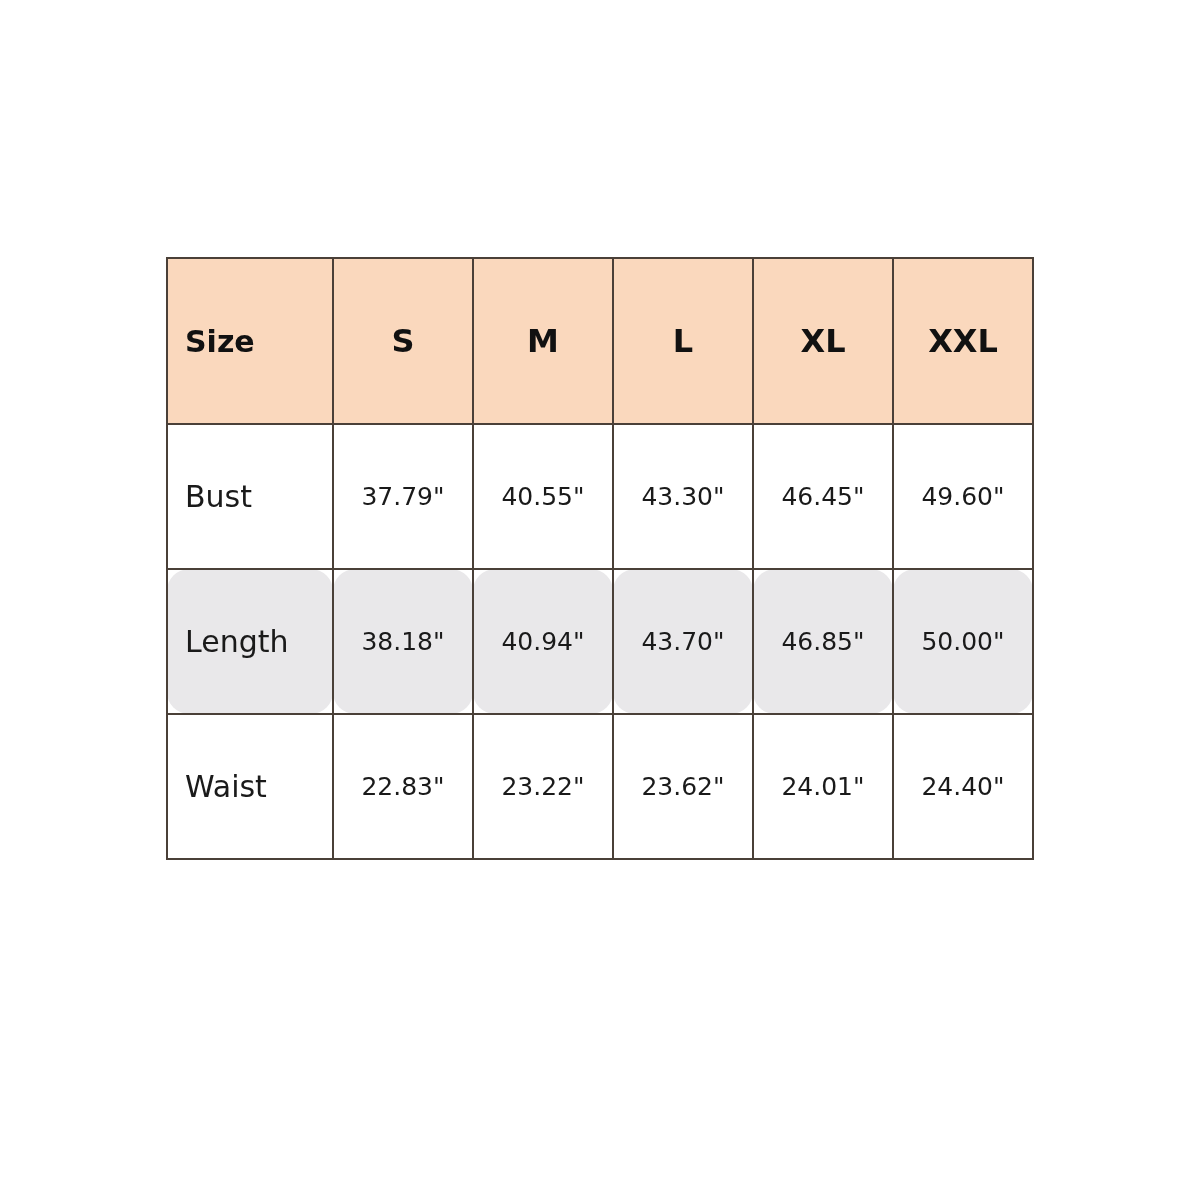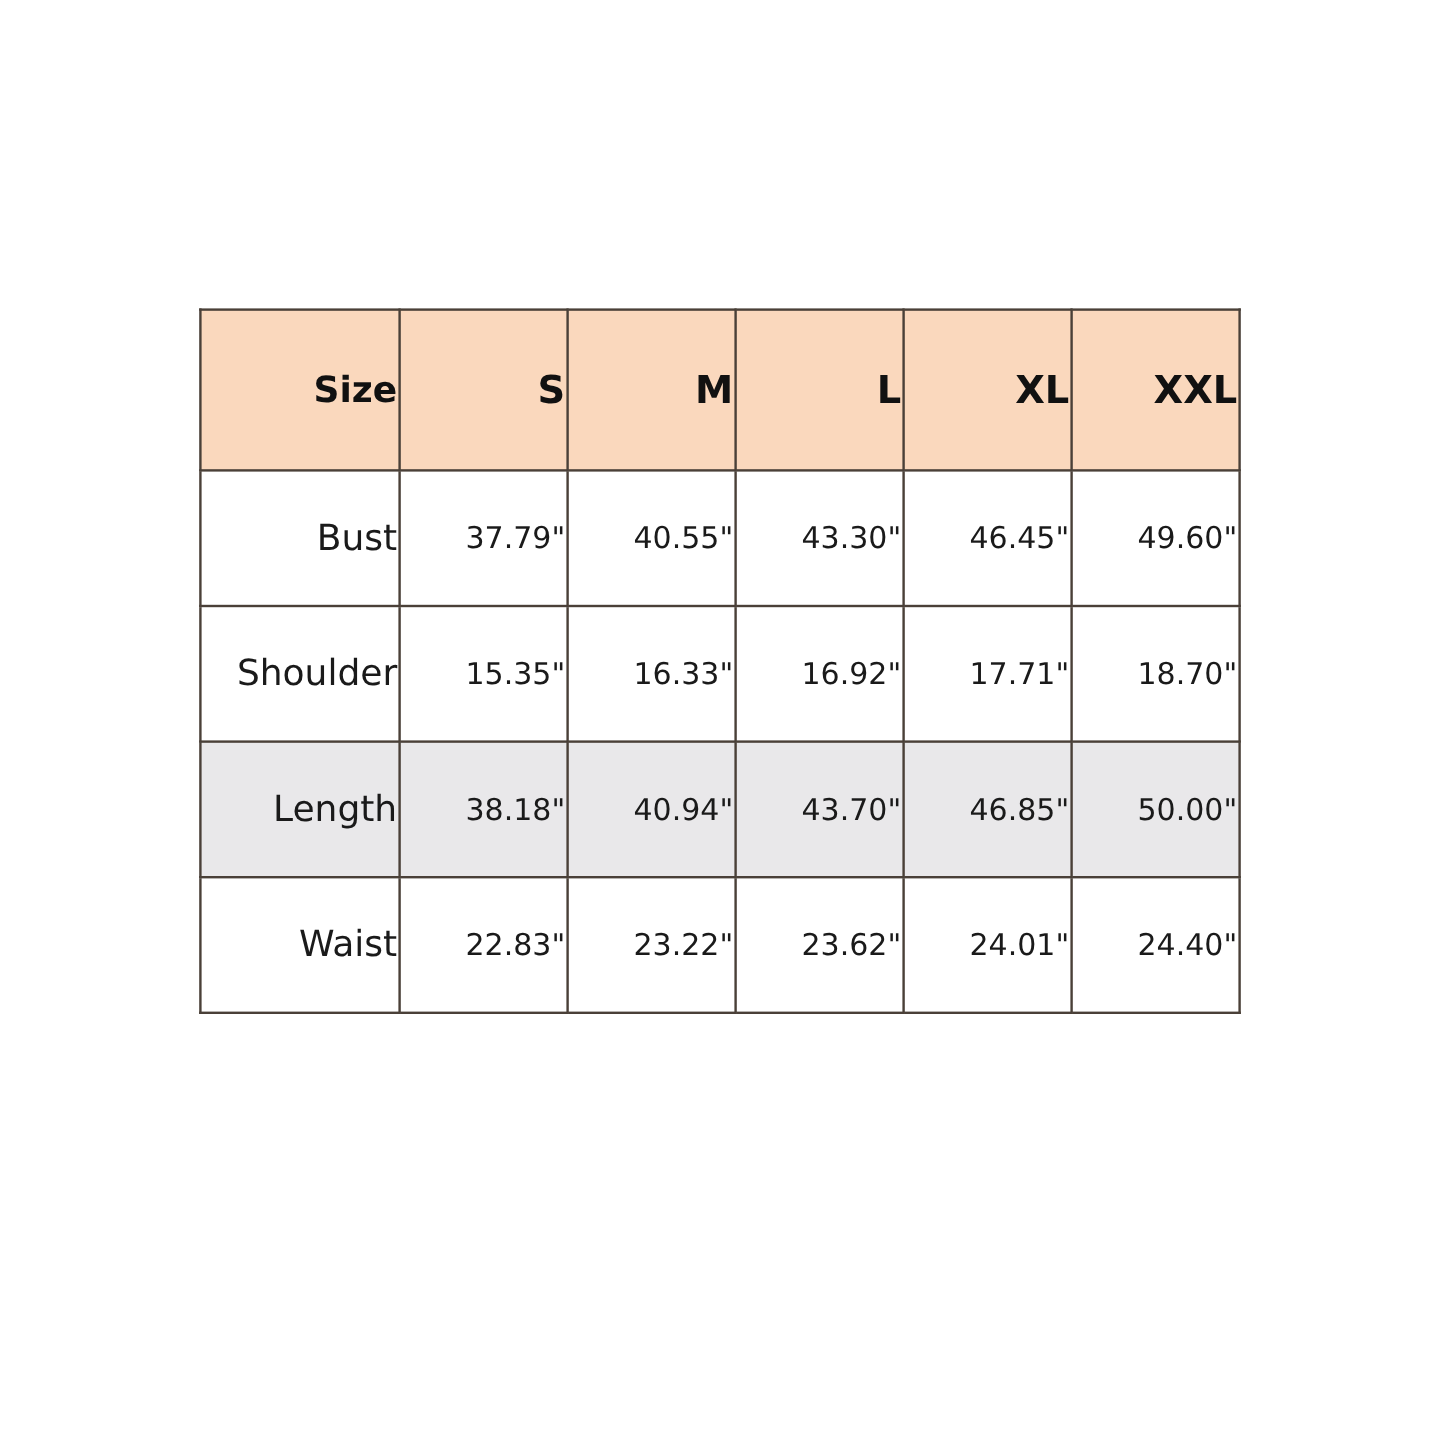--- a/index.html
+++ b/index.html
@@ -26,23 +26,22 @@
     border-collapse: collapse;
     table-layout: fixed;
     background: #ffffff;
   }
   #size-chart-table col.label-col { width: 166px; }
   #size-chart-table col.size-col  { width: 140px; }
 
   #size-chart-table th,
   #size-chart-table td {
     border: 2px solid #4a4038;
-    padding: 1px;
+    padding: 17px;
     margin: 0;
-    text-align: right;
   }
 
   
   .hdr-row th {
     background: #fad8bd;
     height: 130px;
     color: #111111;
     font-weight: bold;
   }
   .hdr-label {
@@ -53,20 +52,21 @@
   .hdr-size {
     text-align: center;
     font-size: 32px;
   }
 
   
   .body-row td {
     height: 109px;
     color: #1a1a1a;
     border-color: #3a3a3a;
+    border-radius: 22px;
   }
   .body-row.odd td { background: #ffffff; }
   .body-row.even td { background: #e9e8ea; }
 
   .row-label {
     text-align: left;
     padding-left: 20px;
     font-size: 30px;
     font-weight: normal;
   }
@@ -107,28 +107,20 @@
       <tr class="body-row odd">
         <td class="row-label">Bust</td>
         <td class="cell-value">37.79"</td>
         <td class="cell-value">40.55"</td>
         <td class="cell-value">43.30"</td>
         <td class="cell-value">46.45"</td>
         <td class="cell-value">49.60"</td>
       </tr>
 
 
-      <tr class="body-row odd">
-        <td class="row-label">Shoulder</td>
-        <td class="cell-value">15.35"</td>
-        <td class="cell-value">16.33"</td>
-        <td class="cell-value">16.92"</td>
-        <td class="cell-value">17.71"</td>
-        <td class="cell-value">18.70"</td>
-      </tr>
 
       <tr class="body-row even">
         <td class="row-label">Length</td>
         <td class="cell-value">38.18"</td>
         <td class="cell-value">40.94"</td>
         <td class="cell-value">43.70"</td>
         <td class="cell-value">46.85"</td>
         <td class="cell-value">50.00"</td>
       </tr>
 

